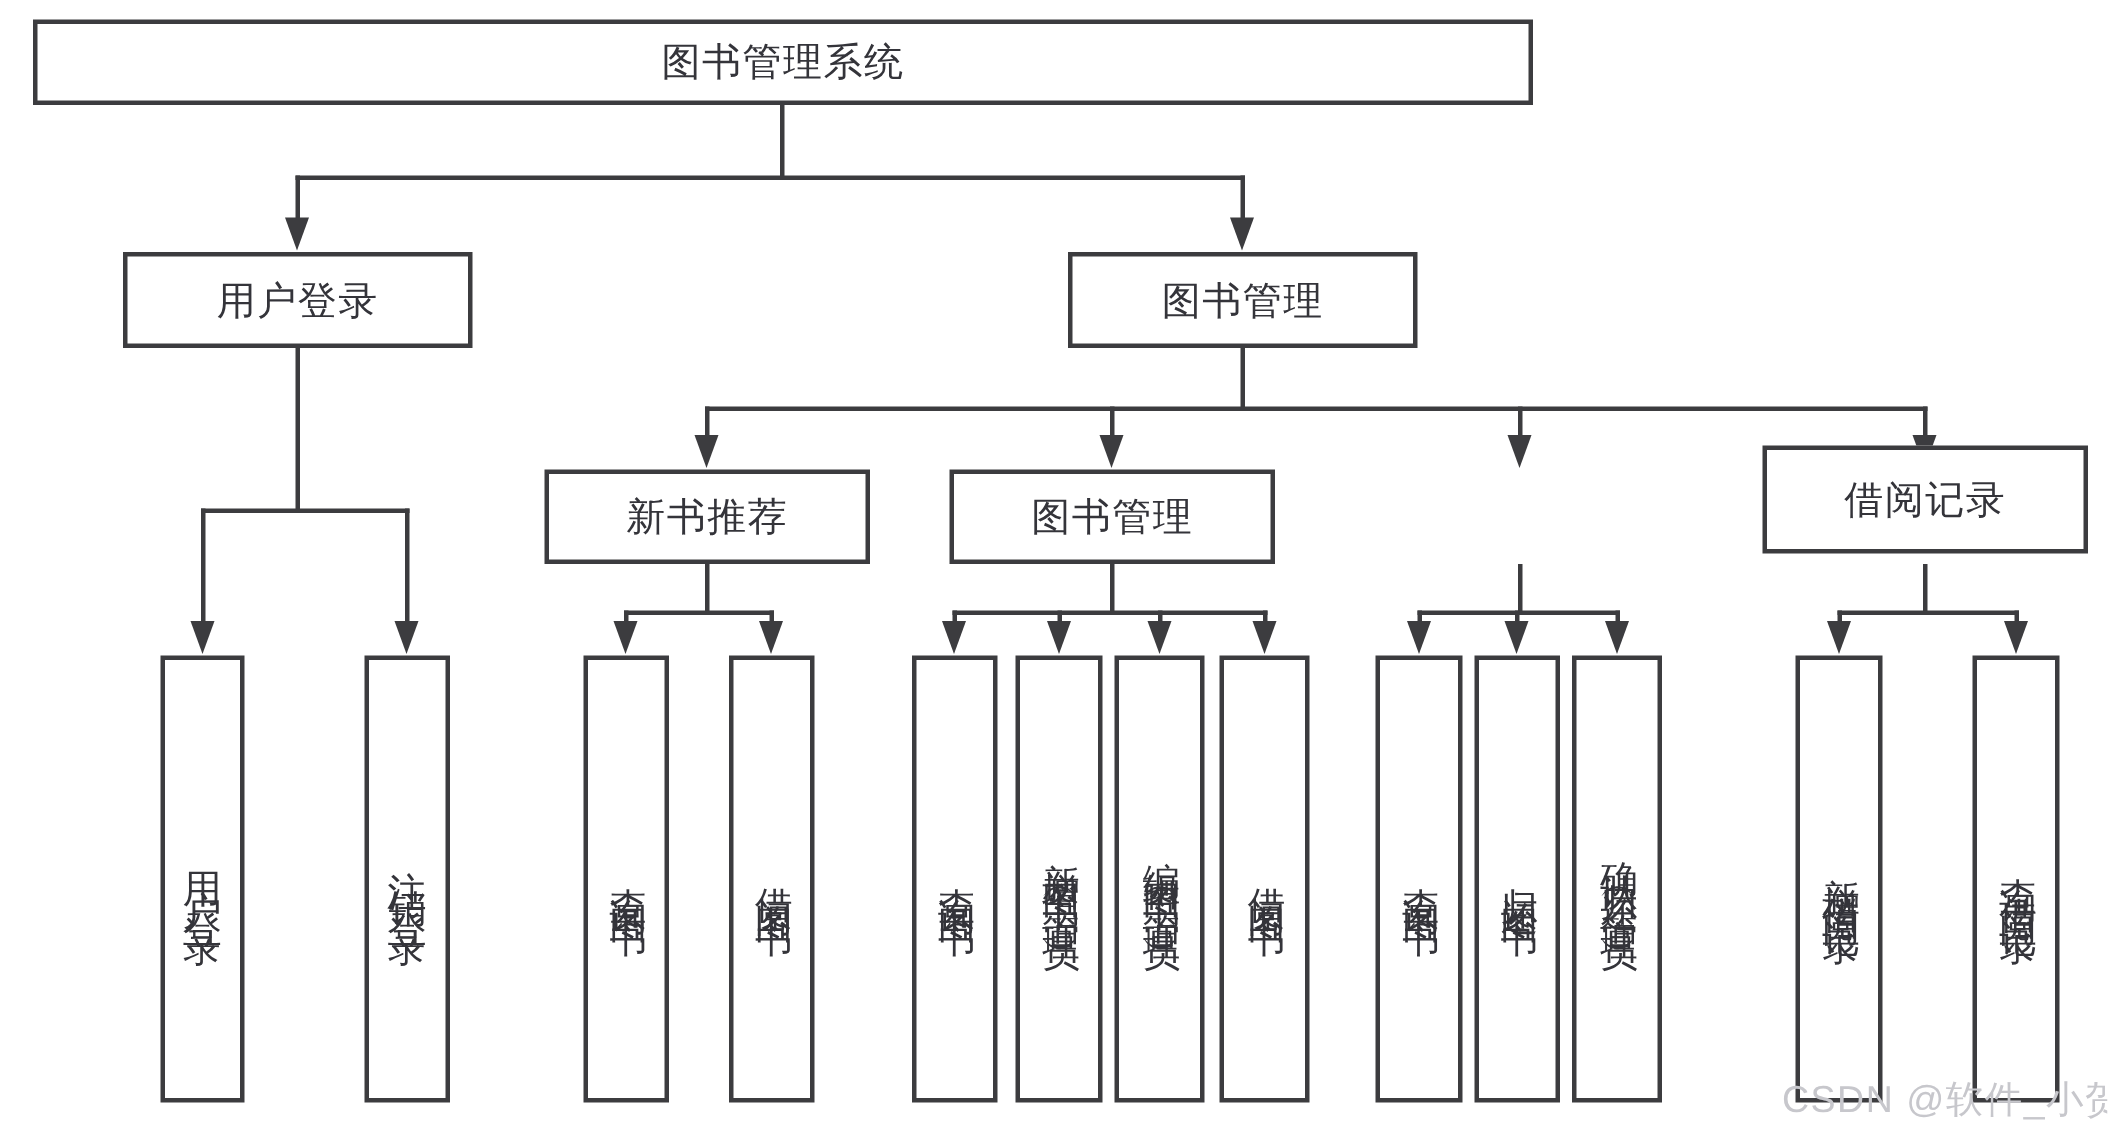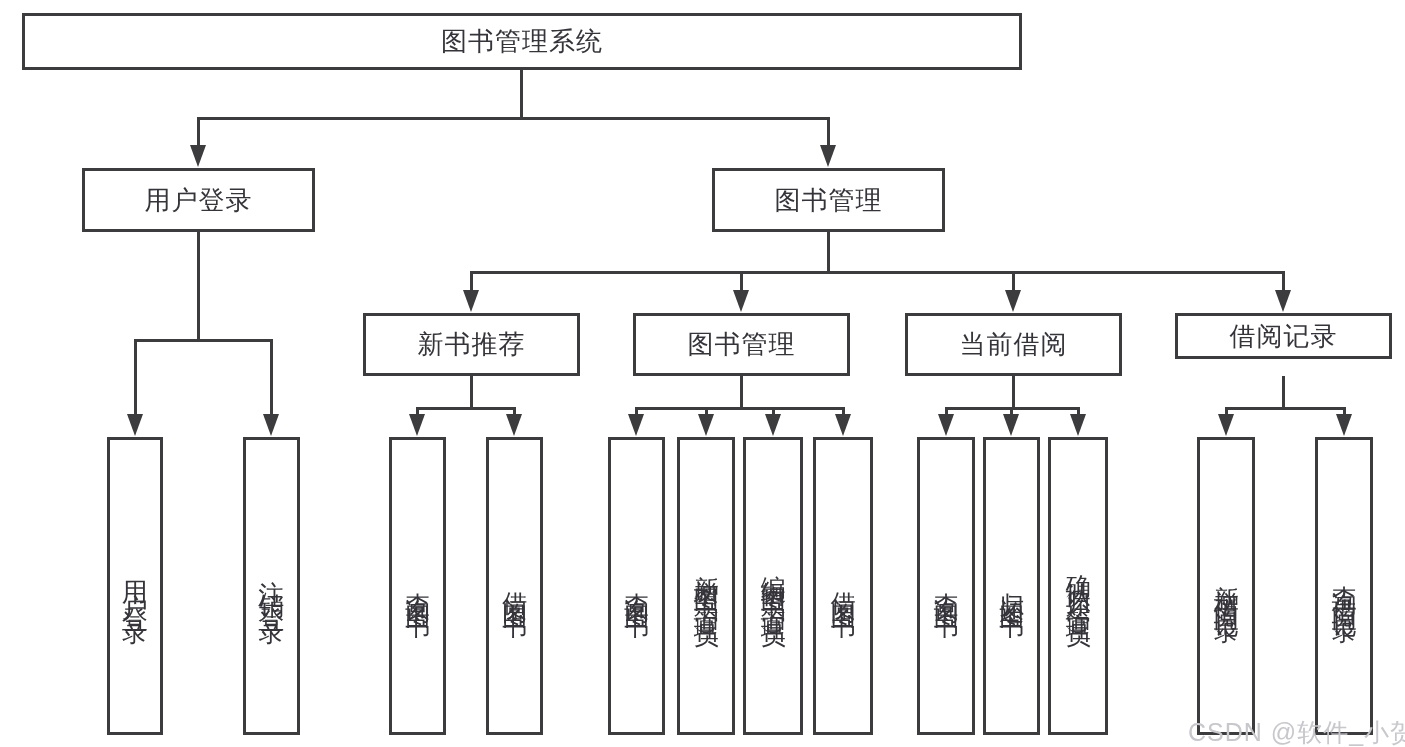--- a/index.html
+++ b/index.html
@@ -102,24 +102,21 @@
   <div class="box" style="left:363px;top:313px;width:217px;height:63px">
     <span class="hlabel">新书推荐</span>
   </div>
 
   <div class="box" style="left:712px;top:168px;width:233px;height:64px">
     <span class="hlabel">图书管理</span>
   </div>
   <div class="box" style="left:633px;top:313px;width:217px;height:63px">
     <span class="hlabel">图书管理</span>
   </div>
-  <div class="box" style="left:905px;top:313px;width:217px;height:63px">
-    <span class="hlabel">当前借阅</span>
-  </div>
-  <div class="box" style="left:1175px;top:313px;width:217px;height:46px">
+  <div class="box" style="left:1175px;top:297px;width:217px;height:72px">
     <span class="hlabel">借阅记录</span>
   </div>
 
   <div class="box" style="left:107px;top:437px;width:56px;height:298px">
     <span class="vtext wide">用户登录</span>
   </div>
   <div class="box" style="left:243px;top:437px;width:57px;height:298px">
     <span class="vtext wide">注销登录</span>
   </div>
 

